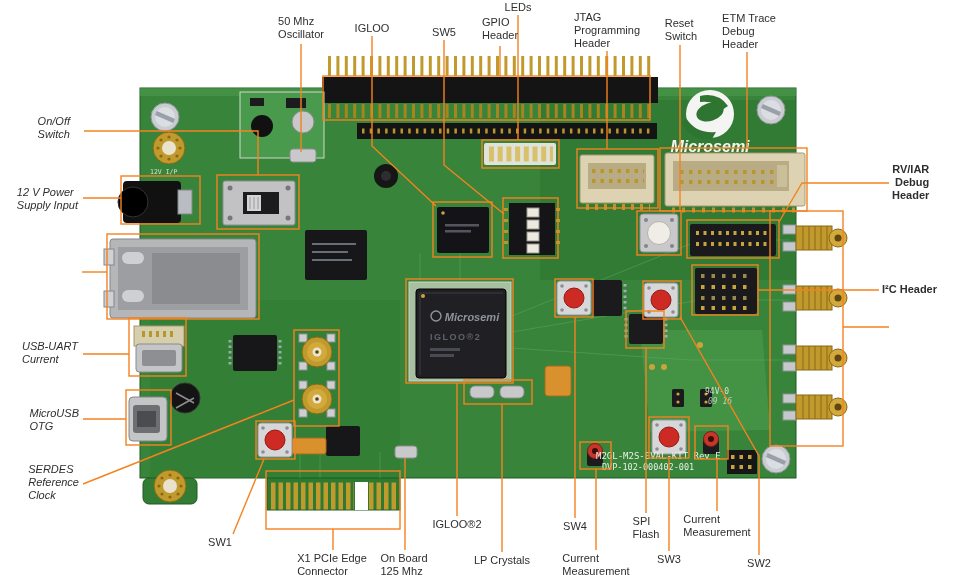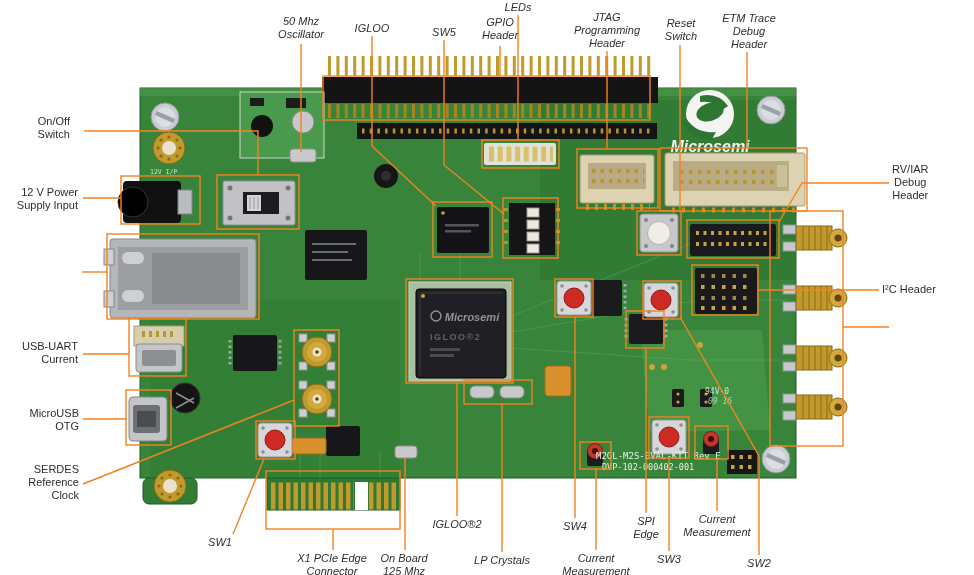--- a/index.html
+++ b/index.html
@@ -1,23 +1,23 @@
 <!DOCTYPE html>
 <html><head>
 <meta charset="utf-8">
 <style>
   html,body{margin:0;padding:0;background:#ffffff;}
   #fig{position:relative;width:974px;height:575px;background:#fff;overflow:hidden;
        font-family:"Liberation Sans",sans-serif;}
   #fig svg{position:absolute;left:0;top:0;}
   .lbl{position:absolute;font-size:11px;line-height:13px;color:#2e2e2e;
        white-space:pre-line;}
-  .lbl.c{transform:translateX(-50%);text-align:center;font-style:italic;}
-  .lbl.r{transform:translateX(-100%);text-align:right;}
-  .lbl.l{text-align:center;}
+  .lbl.c{transform:translateX(-50%);}
+  .lbl.r{transform:translateX(-100%);text-align:left;font-style:italic;}
+  .lbl.l{text-align:right;font-weight:bold;}
   .sv-sil{font-family:"DejaVu Sans Mono",monospace;}
 </style>
 </head>
 <body>
 
 <div id="fig">
 
 <svg width="974" height="575" viewBox="0 0 974 575">
   <defs>
     <g id="screw">
@@ -432,19 +432,19 @@
 <div class="lbl c" style="left:332px;top:552px">X1 PCIe Edge
 Connector</div>
 <div class="lbl c" style="left:404px;top:552px">On Board
 125 Mhz</div>
 <div class="lbl c" style="left:457px;top:518px">IGLOO®2</div>
 <div class="lbl c" style="left:502px;top:554px">LP Crystals</div>
 <div class="lbl c" style="left:575px;top:520px">SW4</div>
 <div class="lbl c" style="left:596px;top:552px">Current
 Measurement</div>
 <div class="lbl c" style="left:646px;top:515px">SPI
-Edge</div>
+Flash</div>
 <div class="lbl c" style="left:669px;top:553px">SW3</div>
 <div class="lbl c" style="left:717px;top:513px">Current
 Measurement</div>
 <div class="lbl c" style="left:759px;top:557px">SW2</div>
 
 </div>
 
 </body></html>

